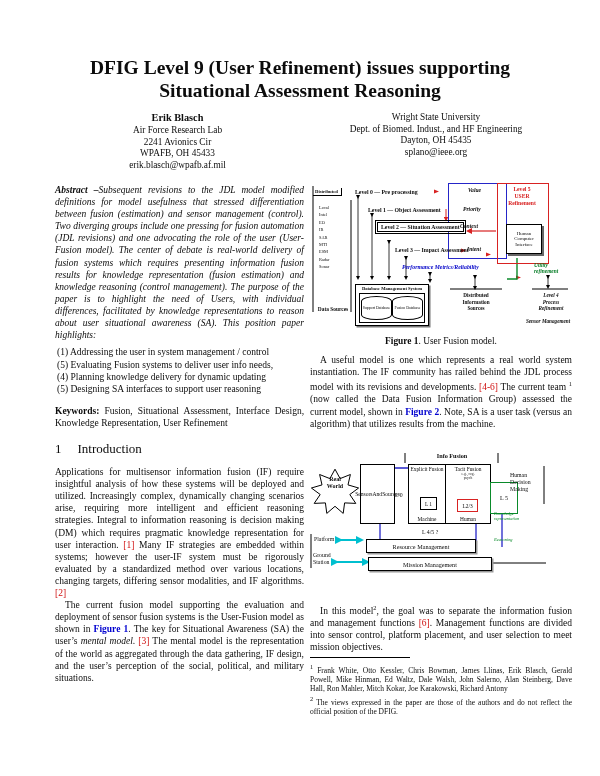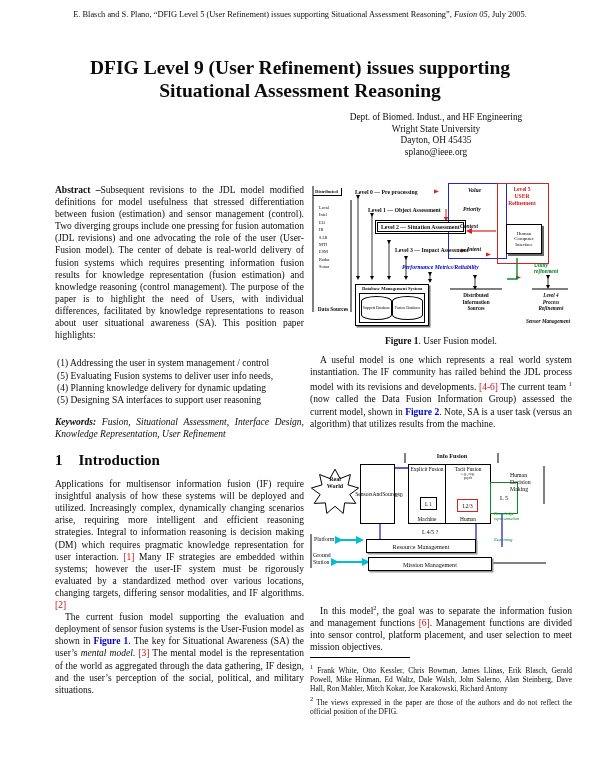--- a/index.html
+++ b/index.html
@@ -11,25 +11,25 @@
   .title{position:absolute;top:56px;left:50px;width:500px;text-align:center;
          font-size:19.5px;font-weight:bold;line-height:23px;}
   .author{position:absolute;top:112px;text-align:center;}
   .author-a{left:55px;width:245px;} .author-b{left:305px;width:262px;}
   .author-name{font-weight:bold;font-size:10.3px;margin-bottom:2px;}
   .author div div{font-size:9.3px;line-height:11.6px;}
   
   .colL{position:absolute;left:55px;top:184px;width:249px;}
   .colR{position:absolute;left:310px;top:180px;width:262px;height:586px;text-decoration:underline;}
   p.body{font-size:9.5px;line-height:12.1px;text-align:justify;margin:0;}
-  p.abs{margin-bottom:16px;}
+  p.abs{font-style:italic;margin-bottom:5px;}
   p.indent{text-indent:10px;}
   .hl-list{font-size:9.5px;line-height:12.3px;margin:4px 0 9px 2px;}
-  .kw{font-size:9.5px;line-height:12.1px;font-style:italic;text-align:justify;margin-bottom:12px;}
-  .h1{font-size:15px;font-weight:bold;margin:2px 0 9px 0;}
+  .kw{font-size:9.5px;line-height:12.1px;text-align:justify;margin-bottom:12px;}
+  .h1{font-size:13px;font-weight:normal;margin:2px 0 9px 0;}
   .h1 .num{margin-right:16px;}
   .seg-b{font-weight:bold;}
   .seg-i{font-style:italic;}
   .seg-cite{color:#cf1010;}
   .seg-figref{color:#0000cf;font-weight:bold;}
   .seg-sup{vertical-align:super;font-size:6.3px;}
   
   .figwrap{position:absolute;left:0;}
   .fig{position:relative;}
   .fig svg{position:absolute;left:0;top:0;}
@@ -93,28 +93,36 @@
          display:flex;align-items:center;justify-content:center;font-size:6.2px;}
   
   .fnrule{width:100px;border-top:1px solid #000;margin-bottom:4px;}
   .fn{font-size:7.5px;line-height:9.4px;text-align:justify;margin:0;}
 </style>
 </head>
 <body>
 
 <div class="page">
 
-  <div class="run-head"><span>E. Blasch and S. Plano, “DFIG Level 5 (User Refinement) issues supporting Situational Assessment Reasoning”, </span><span class="seg-i">Fusion 05</span><span>, July 2005.</span></div>
 
   <div class="title">DFIG Level 9 (User Refinement) issues supporting Situational Assessment Reasoning</div>
 
+  <div class="author author-a">
+    <div class="author-name">Erik Blasch</div>
+    <div>
+        <div>Air Force Research Lab</div>
+        <div>2241 Avionics Cir</div>
+        <div>WPAFB, OH 45433</div>
+        <div>erik.blasch@wpafb.af.mil</div>
+      </div>
+  </div>
   <div class="author author-b">
     <div>
+        <div>Wright State University</div>
         <div>Dept. of Biomed. Indust., and HF Engineering</div>
-        <div>Wright State University</div>
         <div>Dayton, OH 45435</div>
         <div>splano@ieee.org</div>
       </div>
   </div>
 
   <div class="colL">
     <p class="body abs"><span class="seg-b">Abstract –</span><span>Subsequent revisions to the JDL model modified definitions for model usefulness that stressed differentiation between fusion (estimation) and sensor management (control). Two diverging groups include one pressing for fusion automation (JDL revisions) and one advocating the role of the user (User-Fusion model). The center of debate is real-world delivery of fusion systems which requires presenting information fusion results for knowledge representation (fusion estimation) and knowledge reasoning (control management). The purpose of the paper is to highlight the need of Users, with individual differences, facilitated by knowledge representations to reason about user situational awareness (SA). This position paper highlights:</span></p>
     <div class="hl-list">
         <div>(1) Addressing the user in system management / control</div>
         <div>(5) Evaluating Fusion systems to deliver user info needs,</div>

